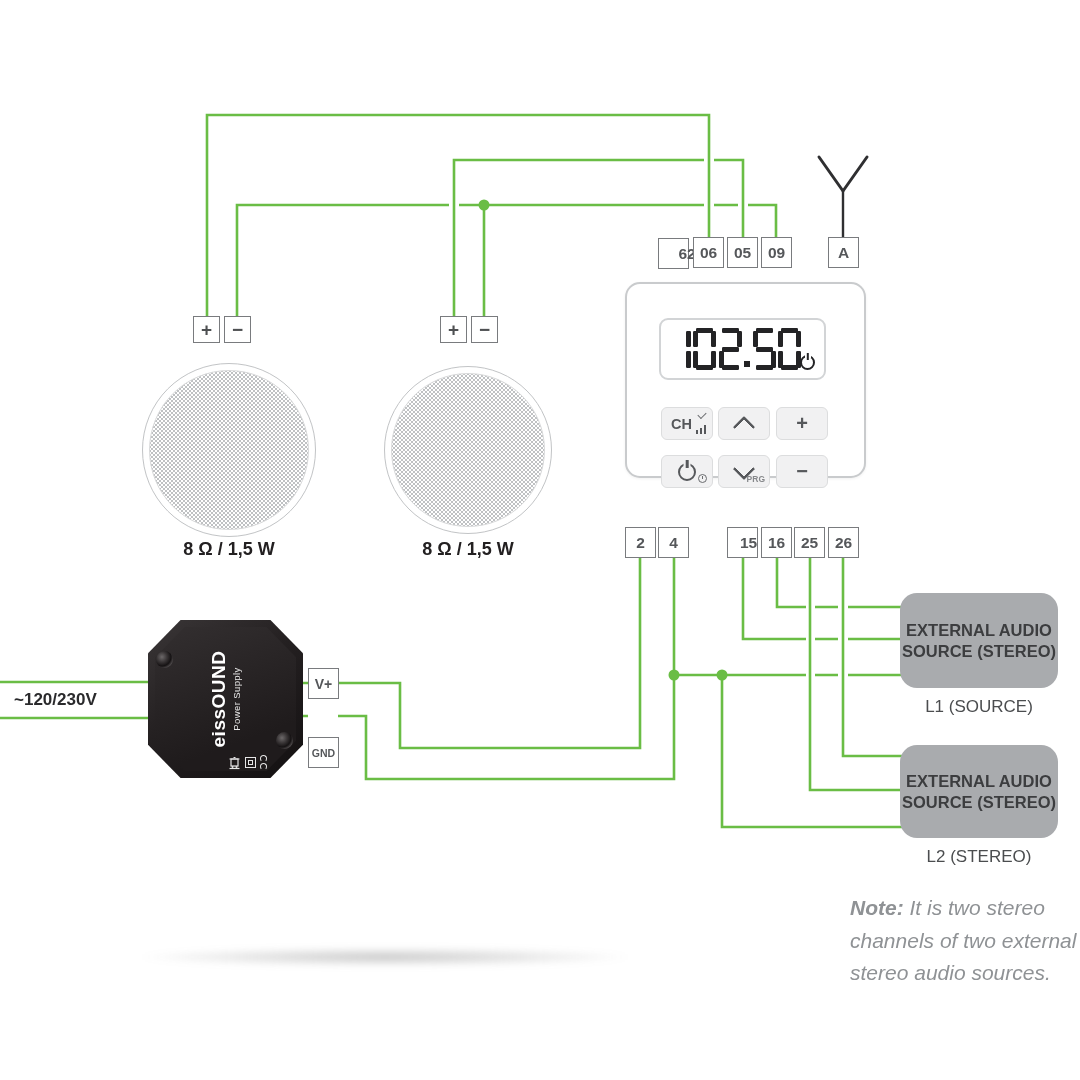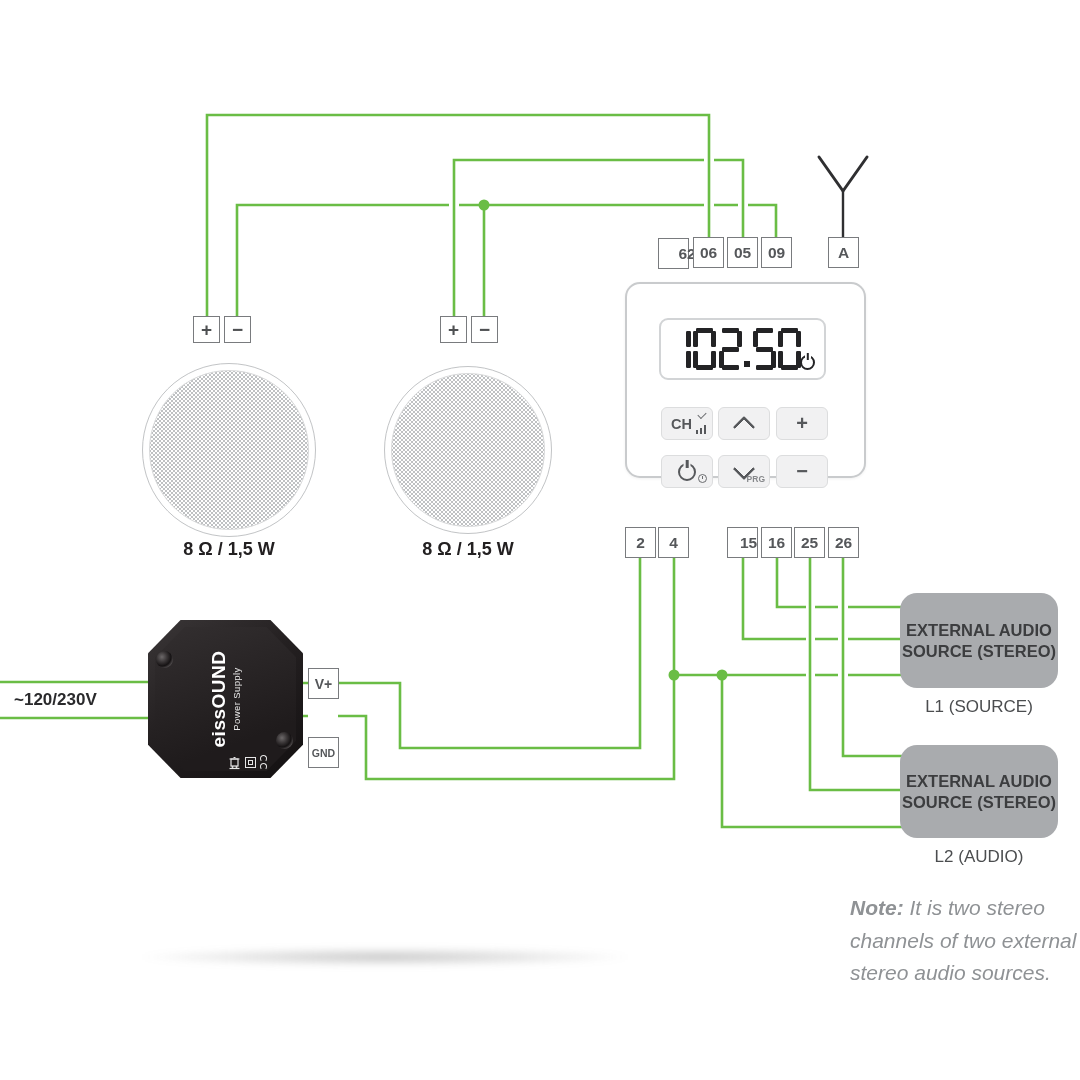--- a/index.html
+++ b/index.html
@@ -260,20 +260,20 @@
   <div class="src" style="top:593px;">
     <div>EXTERNAL AUDIO</div>
     <div>SOURCE (STEREO)</div>
   </div>
   <div class="src-label" style="top:697px;">L1 (SOURCE)</div>
 
   <div class="src" style="top:745px;height:93px;">
     <div>EXTERNAL AUDIO</div>
     <div>SOURCE (STEREO)</div>
   </div>
-  <div class="src-label" style="top:847px;">L2 (AUDIO)</div>
+  <div class="src-label" style="top:847px;">L2 (STEREO)</div>
 
   <div class="note">
     <b>Note:</b><span> It is two stereo channels of two external stereo audio sources.</span>
   </div>
 
   <div class="sheet-shadow"></div>
 </div>
 
 </body></html>

